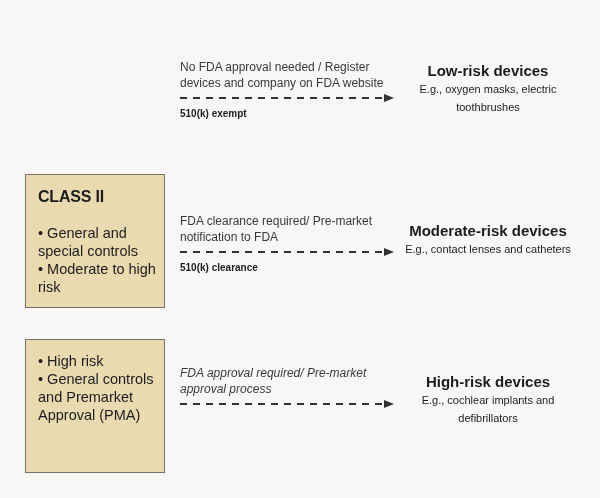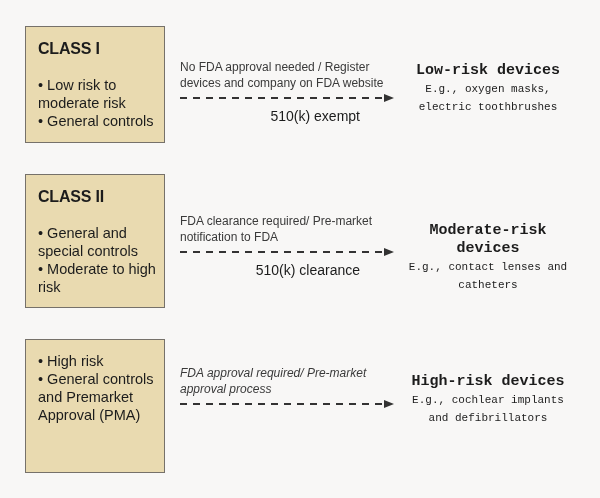--- a/index.html
+++ b/index.html
@@ -80,32 +80,31 @@
     top: -3px;
     width: 0;
     height: 0;
     border-top: 4px solid transparent;
     border-bottom: 4px solid transparent;
     border-left: 10px solid var(--arrow);
   }
   .arrow-sublabel {
     margin-top: 9px;
     width: 180px;
-    text-align: right;
-    font-size: 14px;
-    font-weight: normal;
+    text-align: left;
+    font-size: 10px;
+    font-weight: bold;
     color: var(--text-dark);
   }
   
   .result {
     position: absolute;
     left: 400px;
     width: 176px;
     text-align: center;
-    font-family: Liberation Mono, monospace;
   }
   .result.r0 { top: 62px; }
   .result.r1 { top: 222px; }
   .result.r2 { top: 373px; }
   .result-title {
     font-size: 15px;
     font-weight: bold;
     line-height: 18px;
     color: var(--text-dark);
   }
@@ -113,25 +112,20 @@
     font-size: 11px;
     line-height: 18px;
     color: var(--text-dark);
   }
 </style>
 </head>
 <body>
 
 <div class="canvas">
 
-  <div class="class-box r0">
-    <div class="class-title">CLASS I</div>
-    <div class="bullet">• Low risk to moderate risk</div>
-    <div class="bullet">• General controls</div>
-  </div>
   <div class="arrow-group r0">
     <div class="arrow-label">No FDA approval needed / Register devices and company on FDA website</div>
     <div class="dashed-arrow">
       <span class="arrowhead"></span>
     </div>
     <div class="arrow-sublabel">510(k) exempt</div>
   </div>
   <div class="result r0">
     <div class="result-title">Low-risk devices</div>
     <div class="result-desc">E.g., oxygen masks, electric toothbrushes</div>

